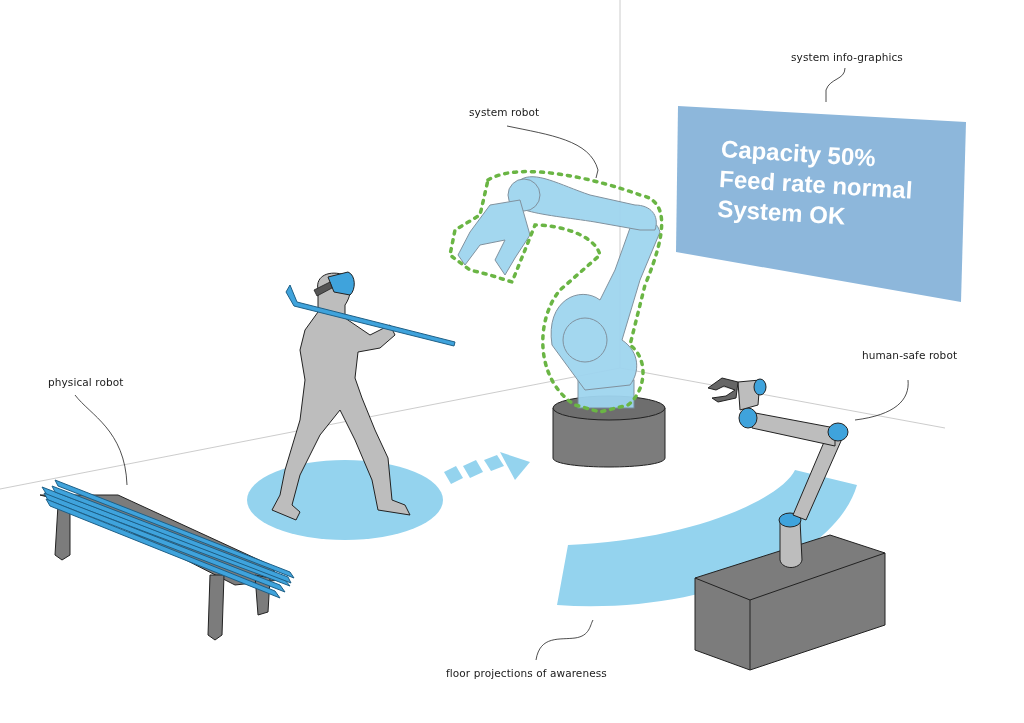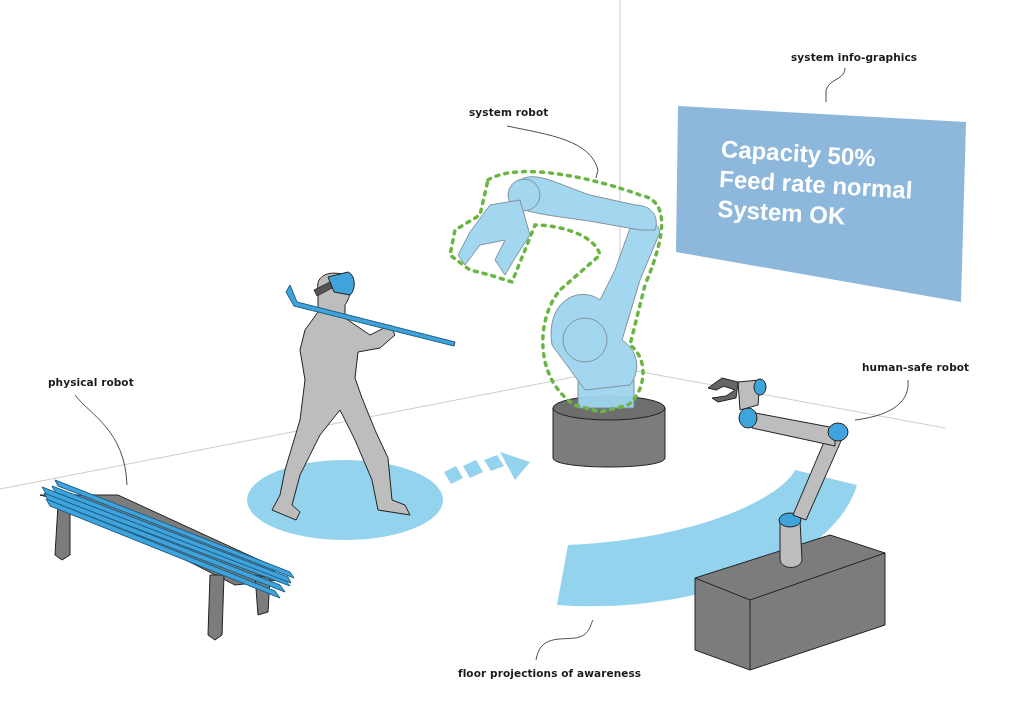--- a/index.html
+++ b/index.html
@@ -1,18 +1,18 @@
 <!DOCTYPE html>
 <html><head>
 <meta charset="utf-8">
 <style>
   html,body{margin:0;padding:0;background:#ffffff;}
   body{width:1024px;height:723px;overflow:hidden;position:relative;font-family:"DejaVu Sans",sans-serif;}
   #scene{position:absolute;left:0;top:0;width:1024px;height:723px;}
-  .label{position:absolute;font-family:"DejaVu Sans",sans-serif;font-size:10.5px;font-weight:bold;color:#1a1a1a;white-space:nowrap;letter-spacing:0.1px;}
+  .label{position:absolute;font-family:"DejaVu Sans",sans-serif;font-size:10.5px;font-weight:normal;color:#1a1a1a;white-space:nowrap;letter-spacing:0.1px;}
   .panel-text{position:absolute;font-family:"Liberation Sans",sans-serif;font-weight:bold;color:#ffffff;font-size:24px;line-height:30px;transform:rotate(3.5deg);transform-origin:left top;}
   .panel-text div{white-space:nowrap;}
 </style>
 </head>
 <body>
 
 <svg id="scene" viewBox="0 0 1024 723" xmlns="http://www.w3.org/2000/svg">
 
   <g stroke="#bfbfbf" stroke-width="0.8" fill="none">
     <line x1="620" y1="0" x2="620" y2="368"></line>
@@ -94,21 +94,21 @@
     <path d="M845,68 C845,80 830,78 826,90 L826,102"></path>
     <path d="M507,126 C550,135 590,140 598,170 L596,178"></path>
     <path d="M908,380 C910,400 895,415 855,420"></path>
     <path d="M75,395 C90,415 125,430 127,485"></path>
     <path d="M536,660 C540,635 560,640 575,638 C590,636 590,625 593,620"></path>
   </g>
 </svg>
 
 <div class="label" style="left:791px;top:51px;">system info-graphics</div>
 <div class="label" style="left:469px;top:106px;">system robot</div>
-<div class="label" style="left:862px;top:361px;">human-safe robot</div>
+<div class="label" style="left:862px;top:349px;">human-safe robot</div>
 <div class="label" style="left:48px;top:376px;">physical robot</div>
-<div class="label" style="left:446px;top:667px;margin-left:12px;">floor projections of awareness</div>
+<div class="label" style="left:446px;top:667px;">floor projections of awareness</div>
 
 <div class="panel-text" style="left:722px;top:134px;">
   <div>Capacity 50%</div>
   <div>Feed rate normal</div>
   <div>System OK</div>
 </div>
 
 </body></html>

